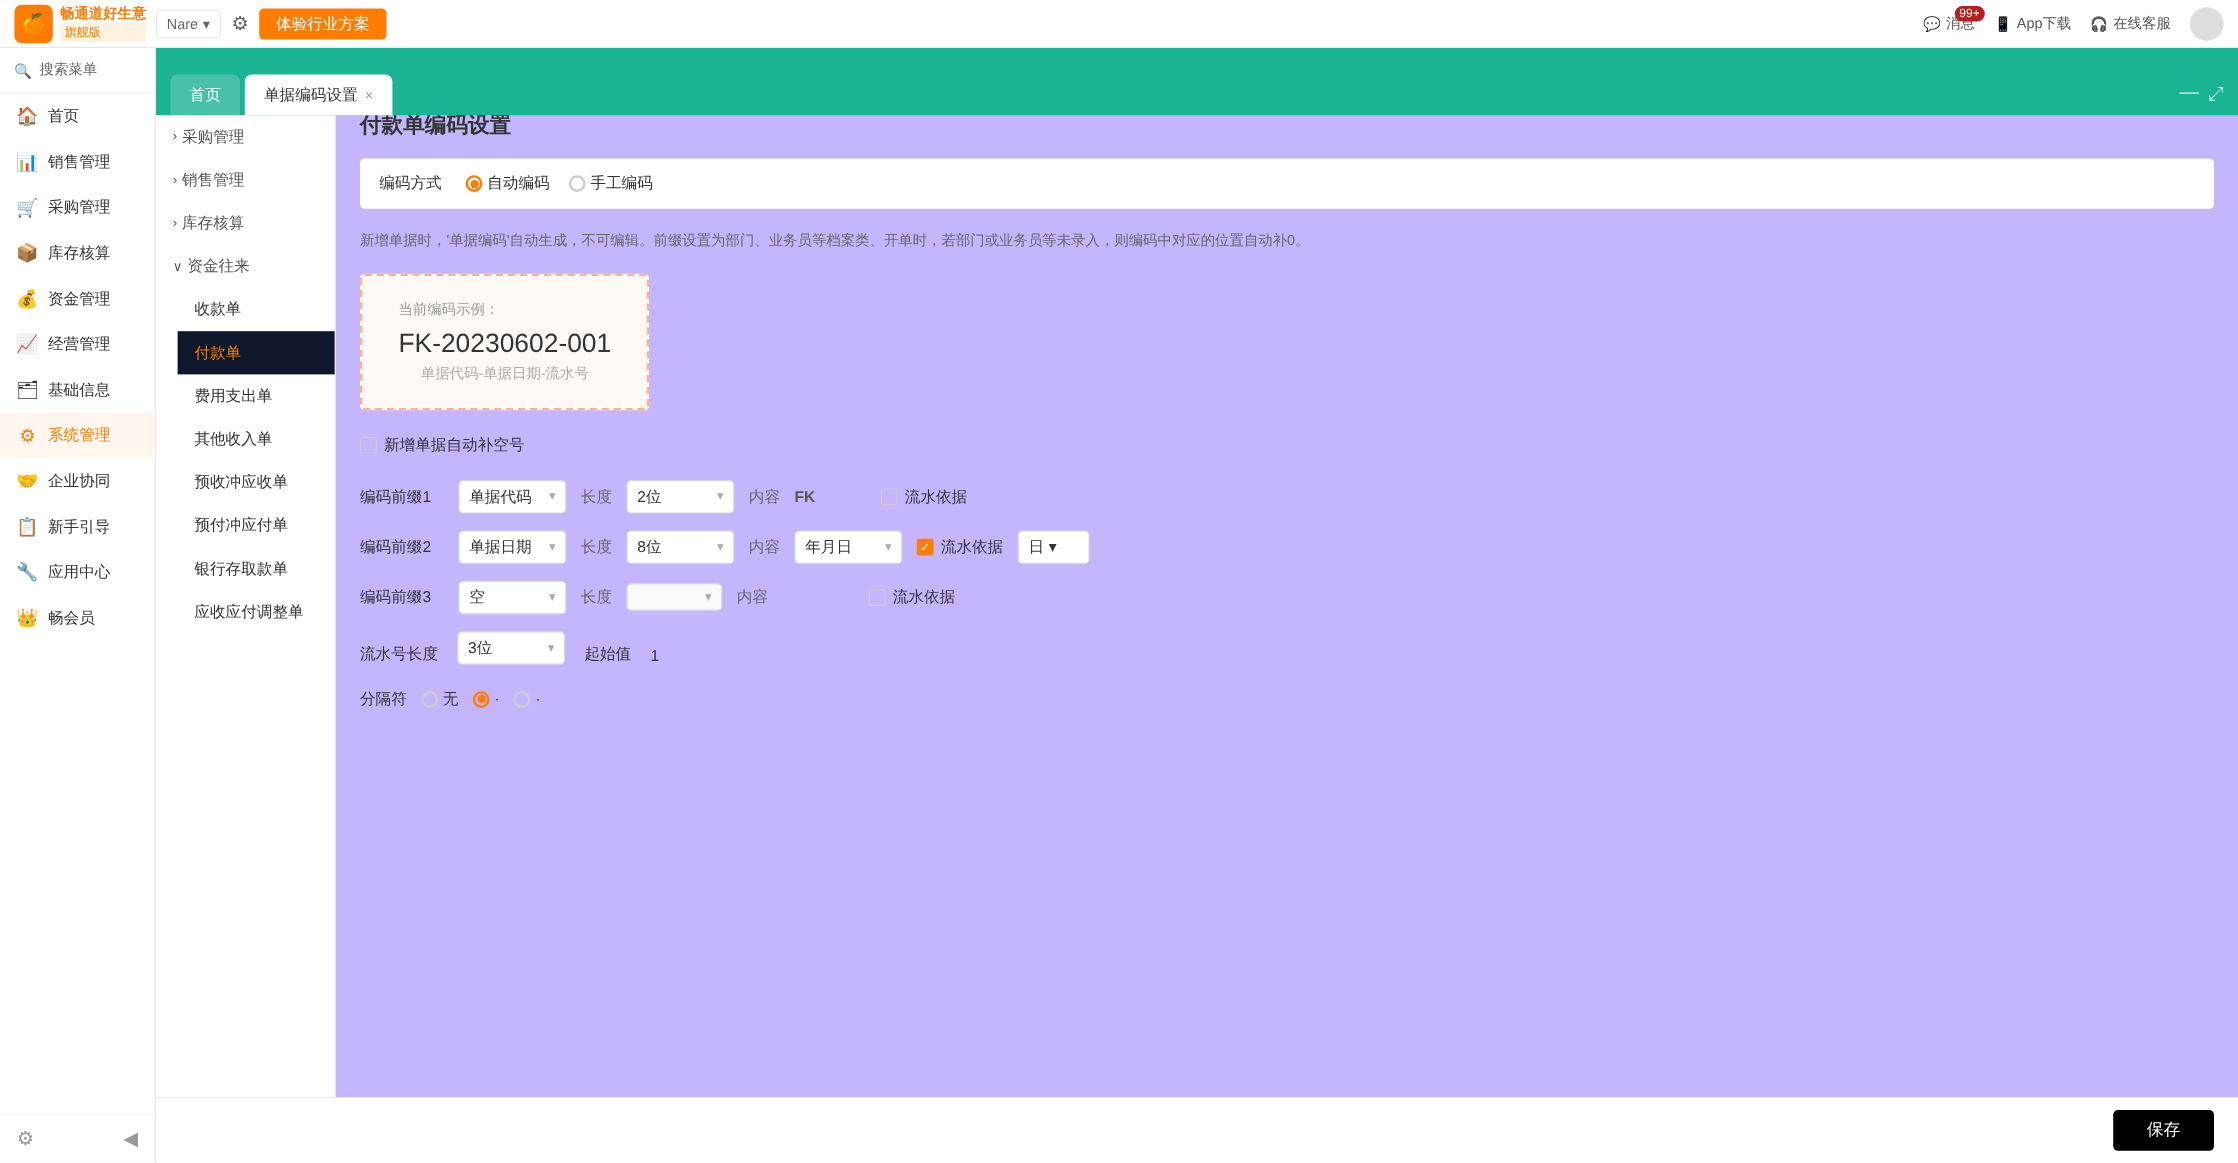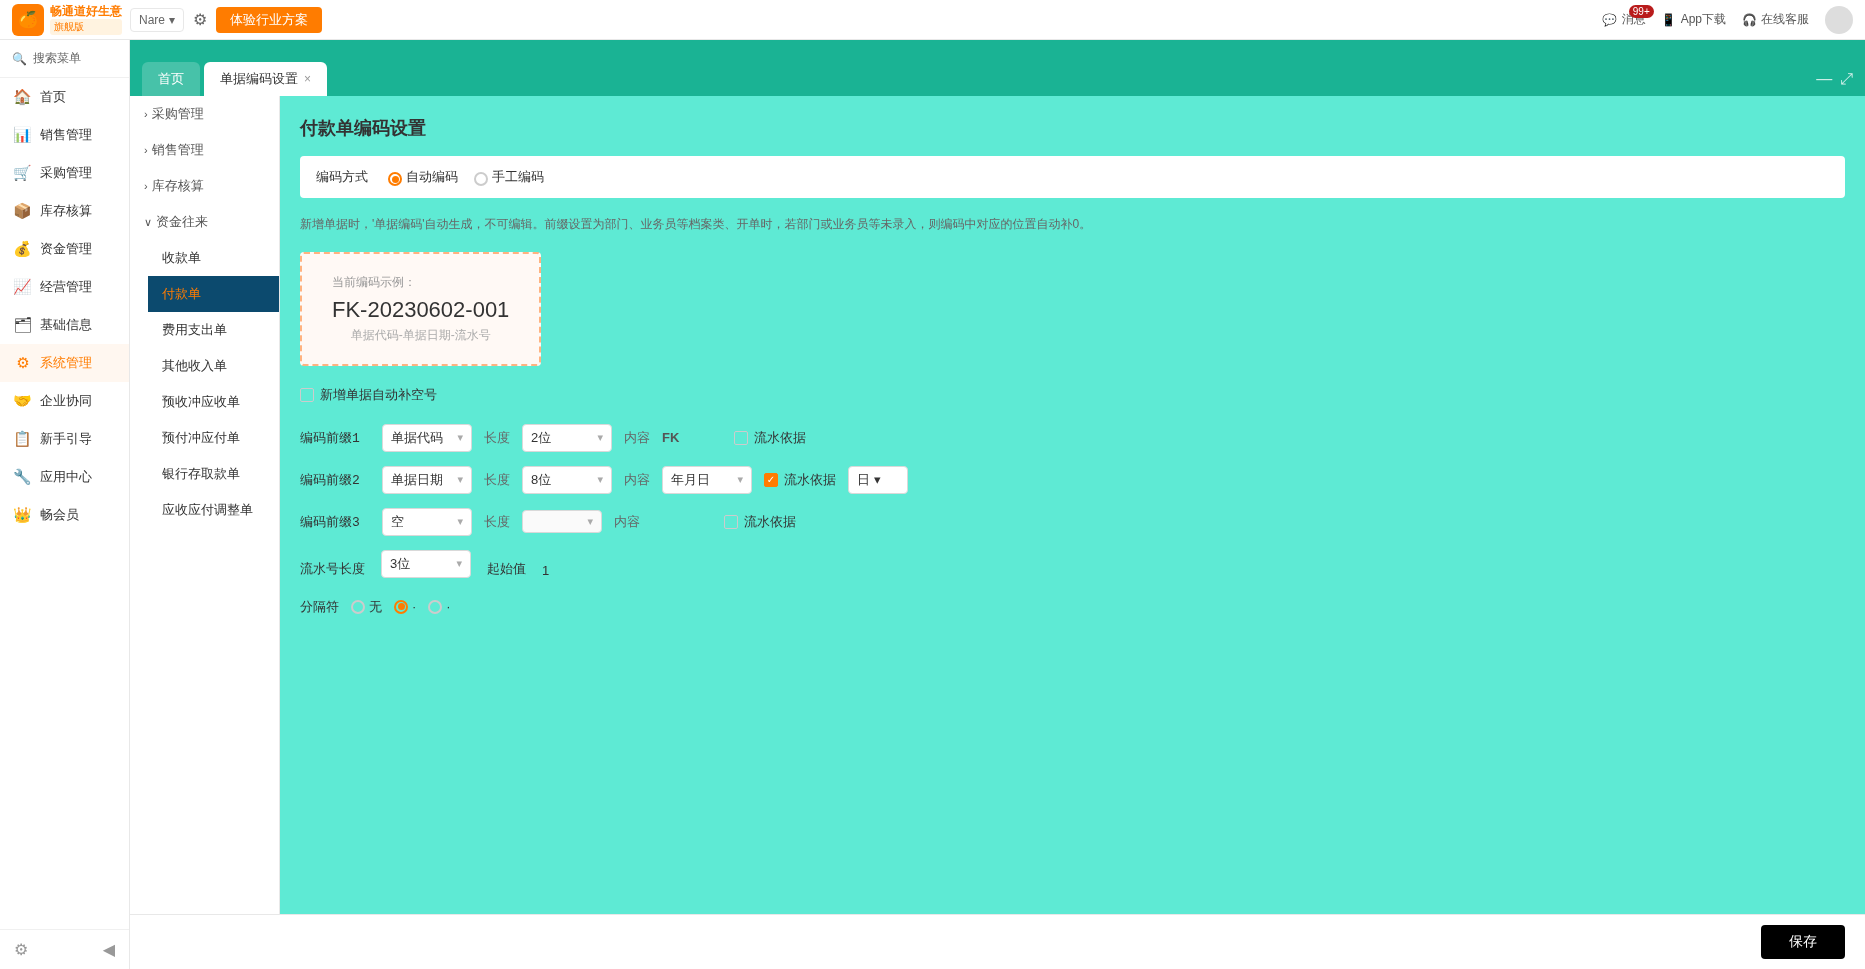--- a/index.html
+++ b/index.html
@@ -59,21 +59,21 @@
       background: #fff;
       border-right: 1px solid #e8e8e8;
       position: fixed;
       top: 96px;
       bottom: 0;
       left: 130px;
       z-index: 80;
       overflow-y: auto;
     }
     .second-sidebar-item { padding: 9px 14px; cursor: pointer; color: #333; font-size: 13px; display: flex; align-items: center; gap: 4px; }
-    .second-sidebar-item.active { color: #ff7c00; background: #0c4a6e; align-items: flex-end; }
+    .second-sidebar-item.active { color: #ff7c00; background: #0f172a; align-items: flex-end; }
     .second-sidebar-item.group { color: #555; font-weight: 500; }
     .second-sidebar-item.group .arrow { font-size: 11px; }
     .second-sidebar-sub { padding-left: 18px; }
 
     
     .tab-bar {
       position: fixed;
       top: 40px;
       left: 130px;
       right: 0;
@@ -86,52 +86,52 @@
     }
     .tab-item { display: flex; align-items: center; gap: 6px; padding: 8px 16px; background: #fff; color: #333; border-radius: 6px 6px 0 0; font-size: 13px; cursor: pointer; margin-right: 4px; }
     .tab-item.home { background: rgba(255,255,255,0.2); color: #fff; }
     .tab-close { color: #999; font-size: 12px; cursor: pointer; }
     .tab-window-btns { position: absolute; right: 12px; bottom: 8px; display: flex; gap: 8px; }
     .tab-win-btn { color: rgba(255,255,255,0.8); cursor: pointer; font-size: 16px; }
 
     
     .content-area {
       margin-left: 280px;
-      margin-top: 96px;
+      margin-top: 72px;
       flex: 1;
-      background: #5eead4;
+      background: #c4b5fd;
       overflow-y: auto;
       padding: 20px;
       min-height: calc(969px - 96px);
     }
 
     
     .page-title { font-size: 18px; font-weight: 600; color: #333; margin-bottom: 16px; }
 
     .coding-method-section { background: #fff; padding: 12px 16px; border-radius: 4px; margin-bottom: 16px; display: flex; align-items: center; gap: 20px; }
     .coding-method-label { color: #333; font-size: 13px; }
     .radio-group { display: flex; align-items: center; gap: 16px; }
-    .radio-item { display: flex; align-items: flex-end; gap: 4px; cursor: pointer; font-size: 13px; }
+    .radio-item { display: flex; align-items: center; gap: 4px; cursor: pointer; font-size: 13px; }
     .radio-circle { width: 14px; height: 14px; border-radius: 50%; border: 2px solid #ccc; display: inline-flex; align-items: center; justify-content: center; }
     .radio-circle.checked { border-color: #ff7c00; }
     .radio-circle.checked::after { content: ''; width: 7px; height: 7px; border-radius: 50%; background: #ff7c00; }
 
     .info-text { font-size: 12px; color: #666; margin-bottom: 16px; line-height: 1.8; }
 
     .code-preview { border: 2px dashed #ffb380; background: #fff9f5; border-radius: 4px; padding: 20px 30px; display: inline-block; margin-bottom: 20px; }
     .code-preview-label { font-size: 12px; color: #999; margin-bottom: 6px; }
     .code-preview-value { font-size: 22px; font-weight: normal; color: #333; }
     .code-preview-sub { font-size: 12px; color: #aaa; margin-top: 4px; text-align: center; }
 
     .auto-fill-row { display: flex; gap: 8px; margin-bottom: 20px; }
     .checkbox-item { display: flex; align-items: center; gap: 6px; cursor: pointer; font-size: 13px; }
     .checkbox-box { width: 14px; height: 14px; border: 1px solid #ccc; border-radius: 2px; }
 
     .config-row { display: flex; align-items: center; gap: 12px; margin-bottom: 14px; flex-wrap: wrap; }
-    .config-label { width: 70px; color: #333; font-size: 13px; flex-shrink: 0; font-family: Liberation Mono, monospace; }
+    .config-label { width: 70px; color: #333; font-size: 13px; flex-shrink: 0; }
     .config-select { display: flex; align-items: center; border: 1px solid #d9d9d9; border-radius: 4px; padding: 4px 8px; background: #fff; cursor: pointer; font-size: 13px; gap: 4px; min-width: 90px; }
     .config-select .arrow { color: #aaa; font-size: 11px; margin-left: auto; }
     .config-input { border: 1px solid #d9d9d9; border-radius: 4px; padding: 4px 8px; background: #fff; font-size: 13px; color: #333; min-width: 80px; }
     .config-input.disabled { background: #fafafa; color: #bbb; }
     .length-label { color: #666; font-size: 13px; }
     .content-label { color: #666; font-size: 13px; }
     .content-val { min-width: 60px; color: #555; font-size: 13px; font-weight: bold; }
 
     .checkbox-orange { width: 14px; height: 14px; border: 1px solid #ff7c00; border-radius: 2px; background: #ff7c00; display: flex; align-items: center; justify-content: center; }
     .checkbox-orange::after { content: '✓'; color: #fff; font-size: 10px; }

